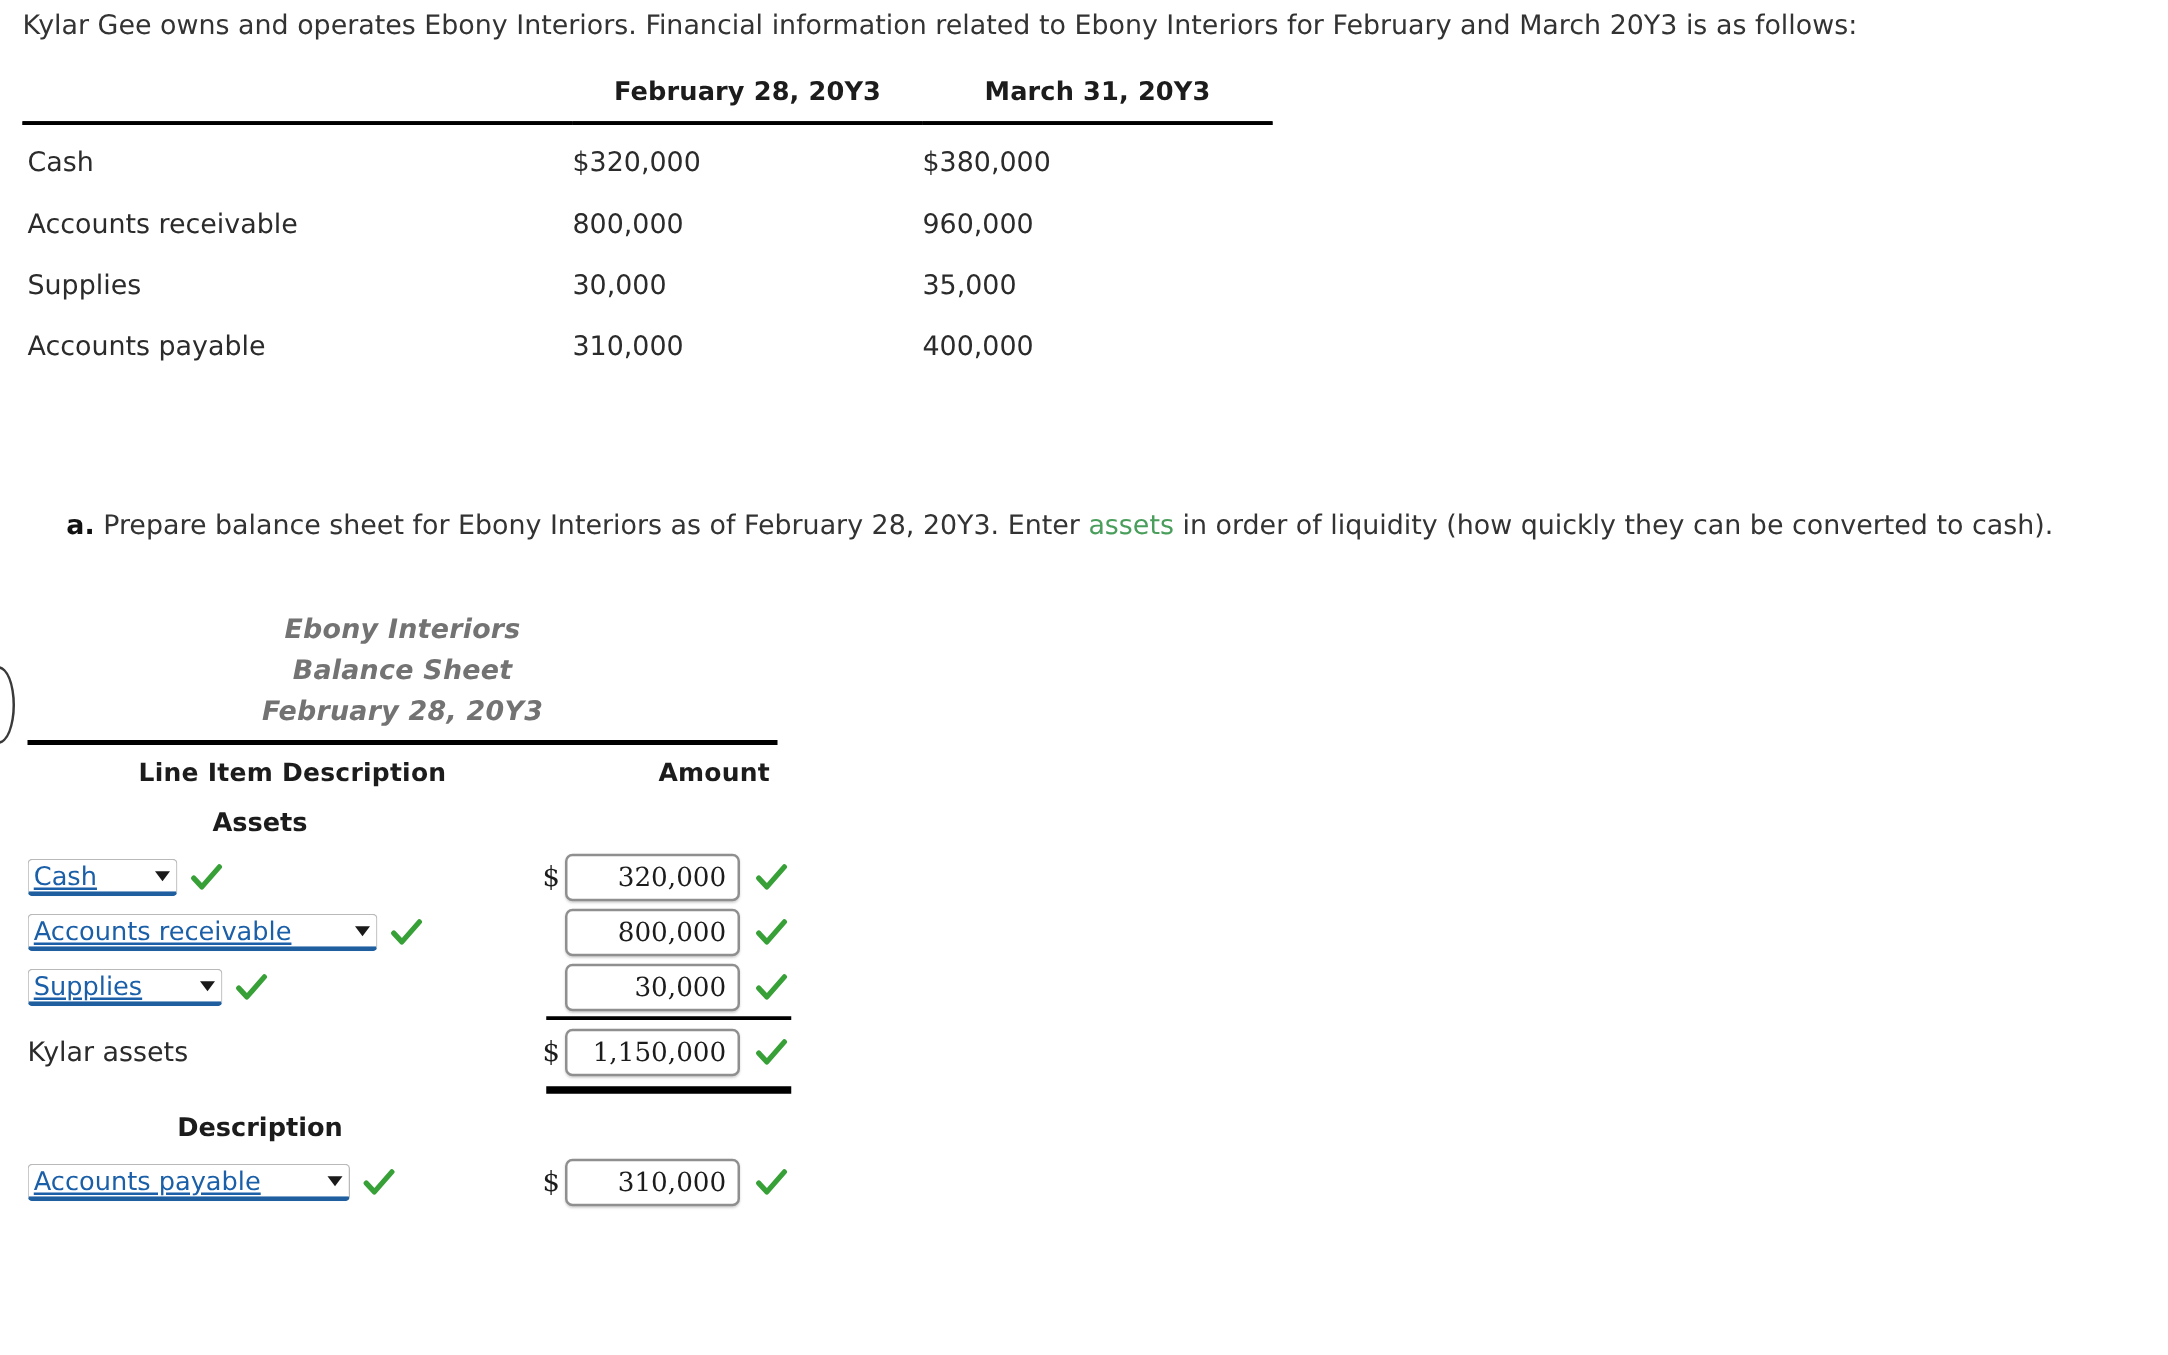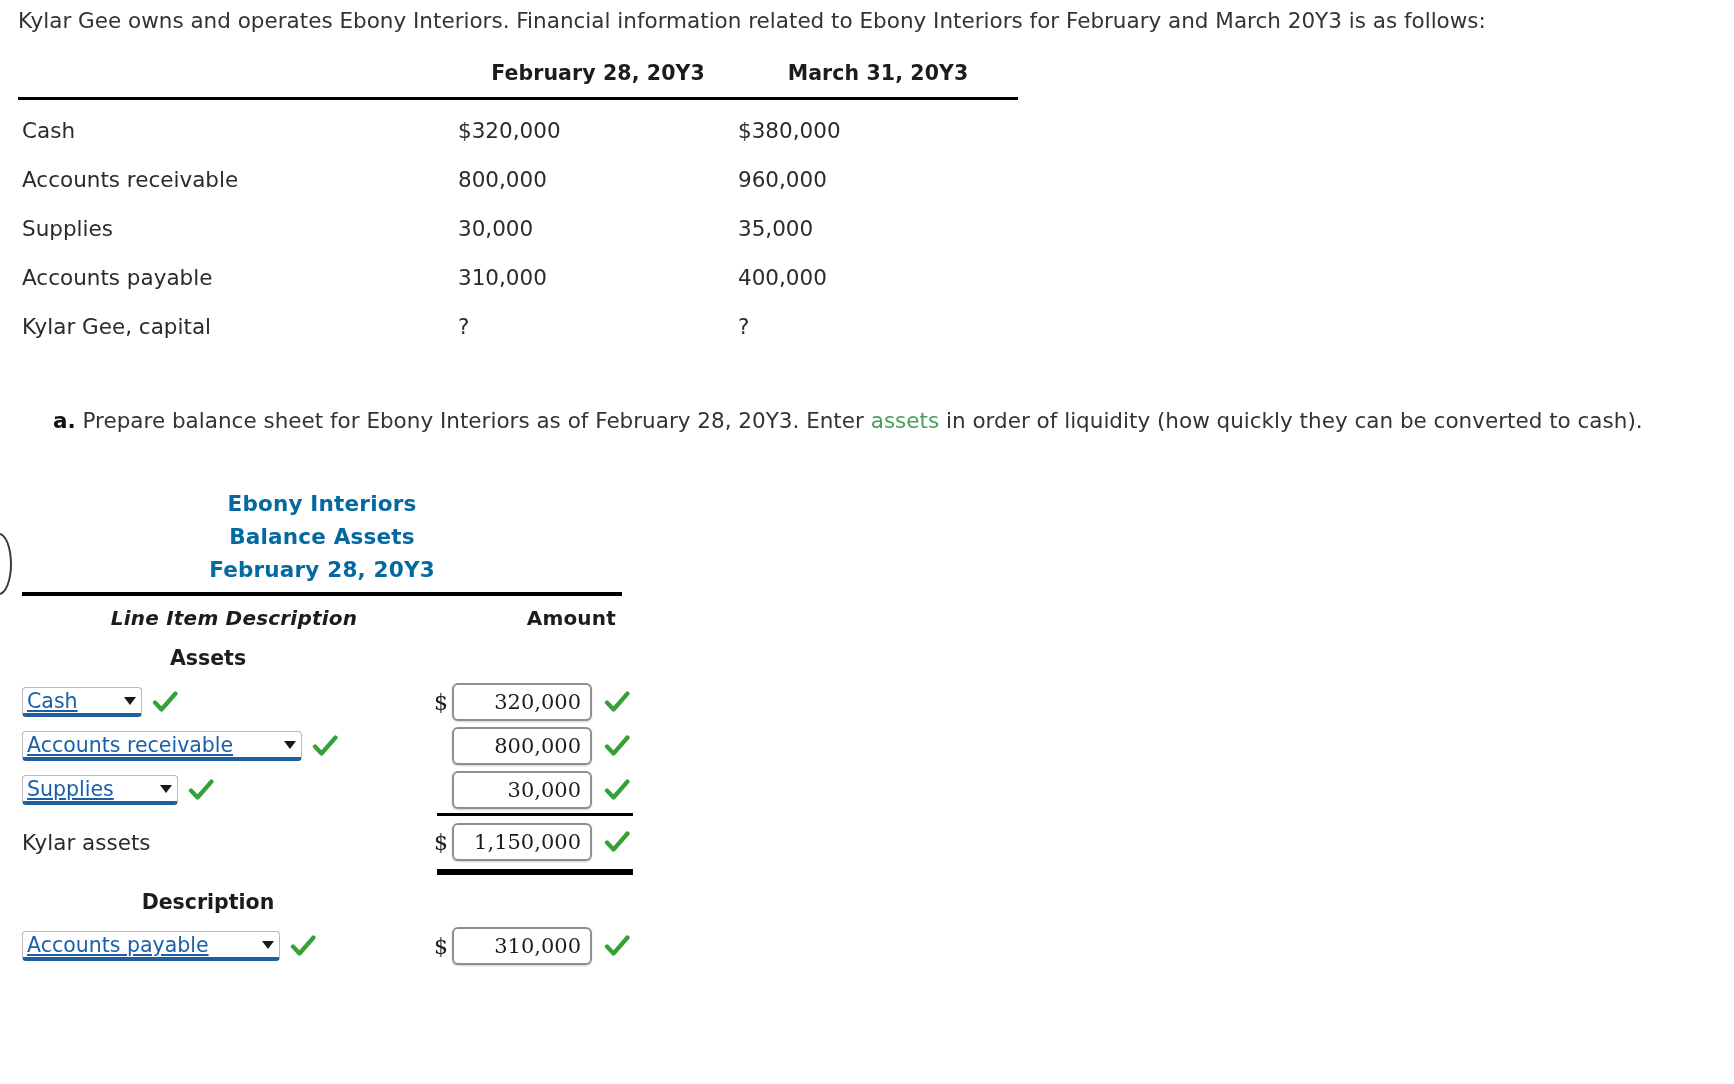--- a/index.html
+++ b/index.html
@@ -98,44 +98,45 @@
   .bs {
     position: absolute;
     left: 22px;
     top: 487px;
     width: 600px;
   }
   .bs-title {
     text-align: center;
     font-weight: bold;
     font-size: 21.5px;
-    color: #0369a1;
+    color: #737373;
     line-height: 33px;
     letter-spacing: 0.2px;
+    font-style: italic;
   }
   .bs-rule {
     border-top: 4px solid #000;
     margin-top: 6px;
   }
   .bs-table {
     width: 100%;
     border-collapse: collapse;
     table-layout: fixed;
   }
   .bs-table col.c-desc { width: 412px; }
   .bs-table col.c-amt  { width: 188px; }
 
   .bs-head th {
     font-weight: bold;
     font-size: 20px;
     color: #1c1c1c;
     padding: 10px 0 12px 0;
     letter-spacing: 0.2px;
   }
-  .bs-head th.h-desc { text-align: center; padding-left: 12px; font-style: italic; }
+  .bs-head th.h-desc { text-align: center; padding-left: 12px; }
   .bs-head th.h-amt  { text-align: right; padding-right: 6px;}
 
   .section-head td {
     text-align: center;
     font-weight: bold;
     font-size: 20.5px;
     color: #1c1c1c;
     padding: 4px 0 10px 0;
   }
   .section-head td.sec-desc { padding-right: 40px; }
@@ -273,41 +274,36 @@
     <tr>
       <td class="lbl">Supplies</td>
       <td class="amt">30,000</td>
       <td class="amt">35,000</td>
     </tr>
     <tr>
       <td class="lbl">Accounts payable</td>
       <td class="amt">310,000</td>
       <td class="amt">400,000</td>
     </tr>
-    <tr>
-      <td class="lbl">Kylar Gee, capital</td>
-      <td class="amt q">?</td>
-      <td class="amt q">?</td>
-    </tr>
   </tbody>
 </table>
 
 <div class="part-a">
   <span class="marker">a.</span>
   <span>Prepare balance sheet for Ebony Interiors as of February 28, 20Y3. Enter</span>
   <span class="green-term">assets</span>
   <span>in order of liquidity (how quickly they can be converted to cash).</span>
 </div>
 
 <div class="edge-arc"></div>
 
 <div class="bs">
 
   <div class="bs-title">Ebony Interiors</div>
-  <div class="bs-title">Balance Assets</div>
+  <div class="bs-title">Balance Sheet</div>
   <div class="bs-title">February 28, 20Y3</div>
   <div class="bs-rule"></div>
 
   <table class="bs-table">
     <colgroup>
       <col class="c-desc">
       <col class="c-amt">
     </colgroup>
 
     <tbody>

